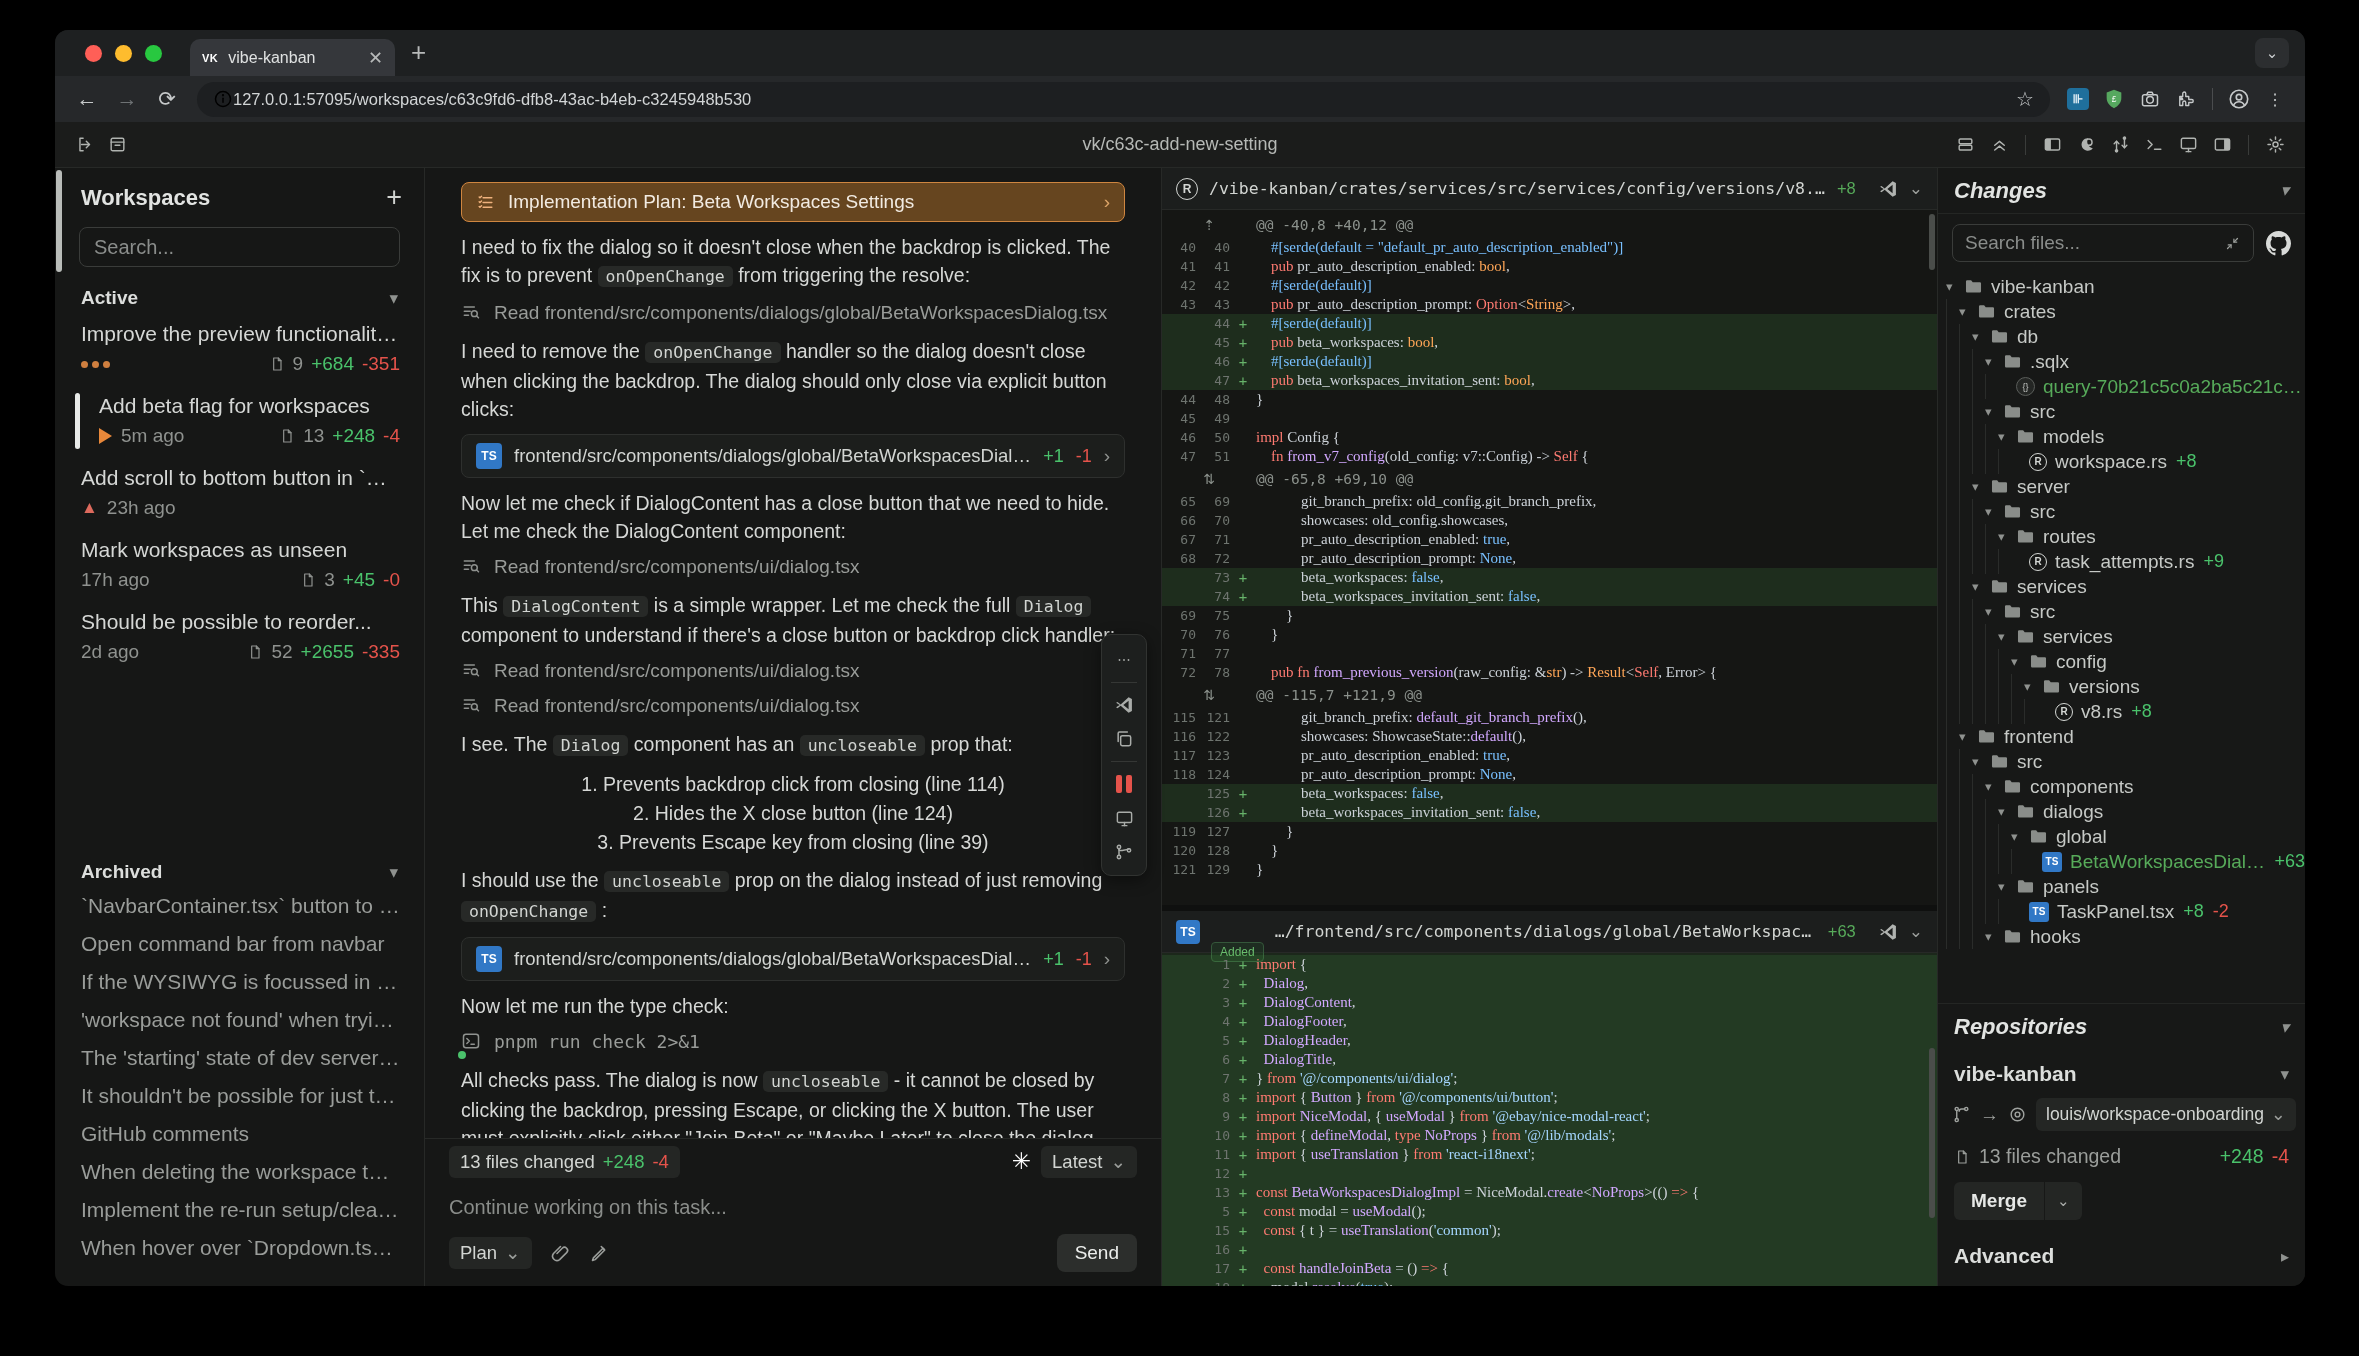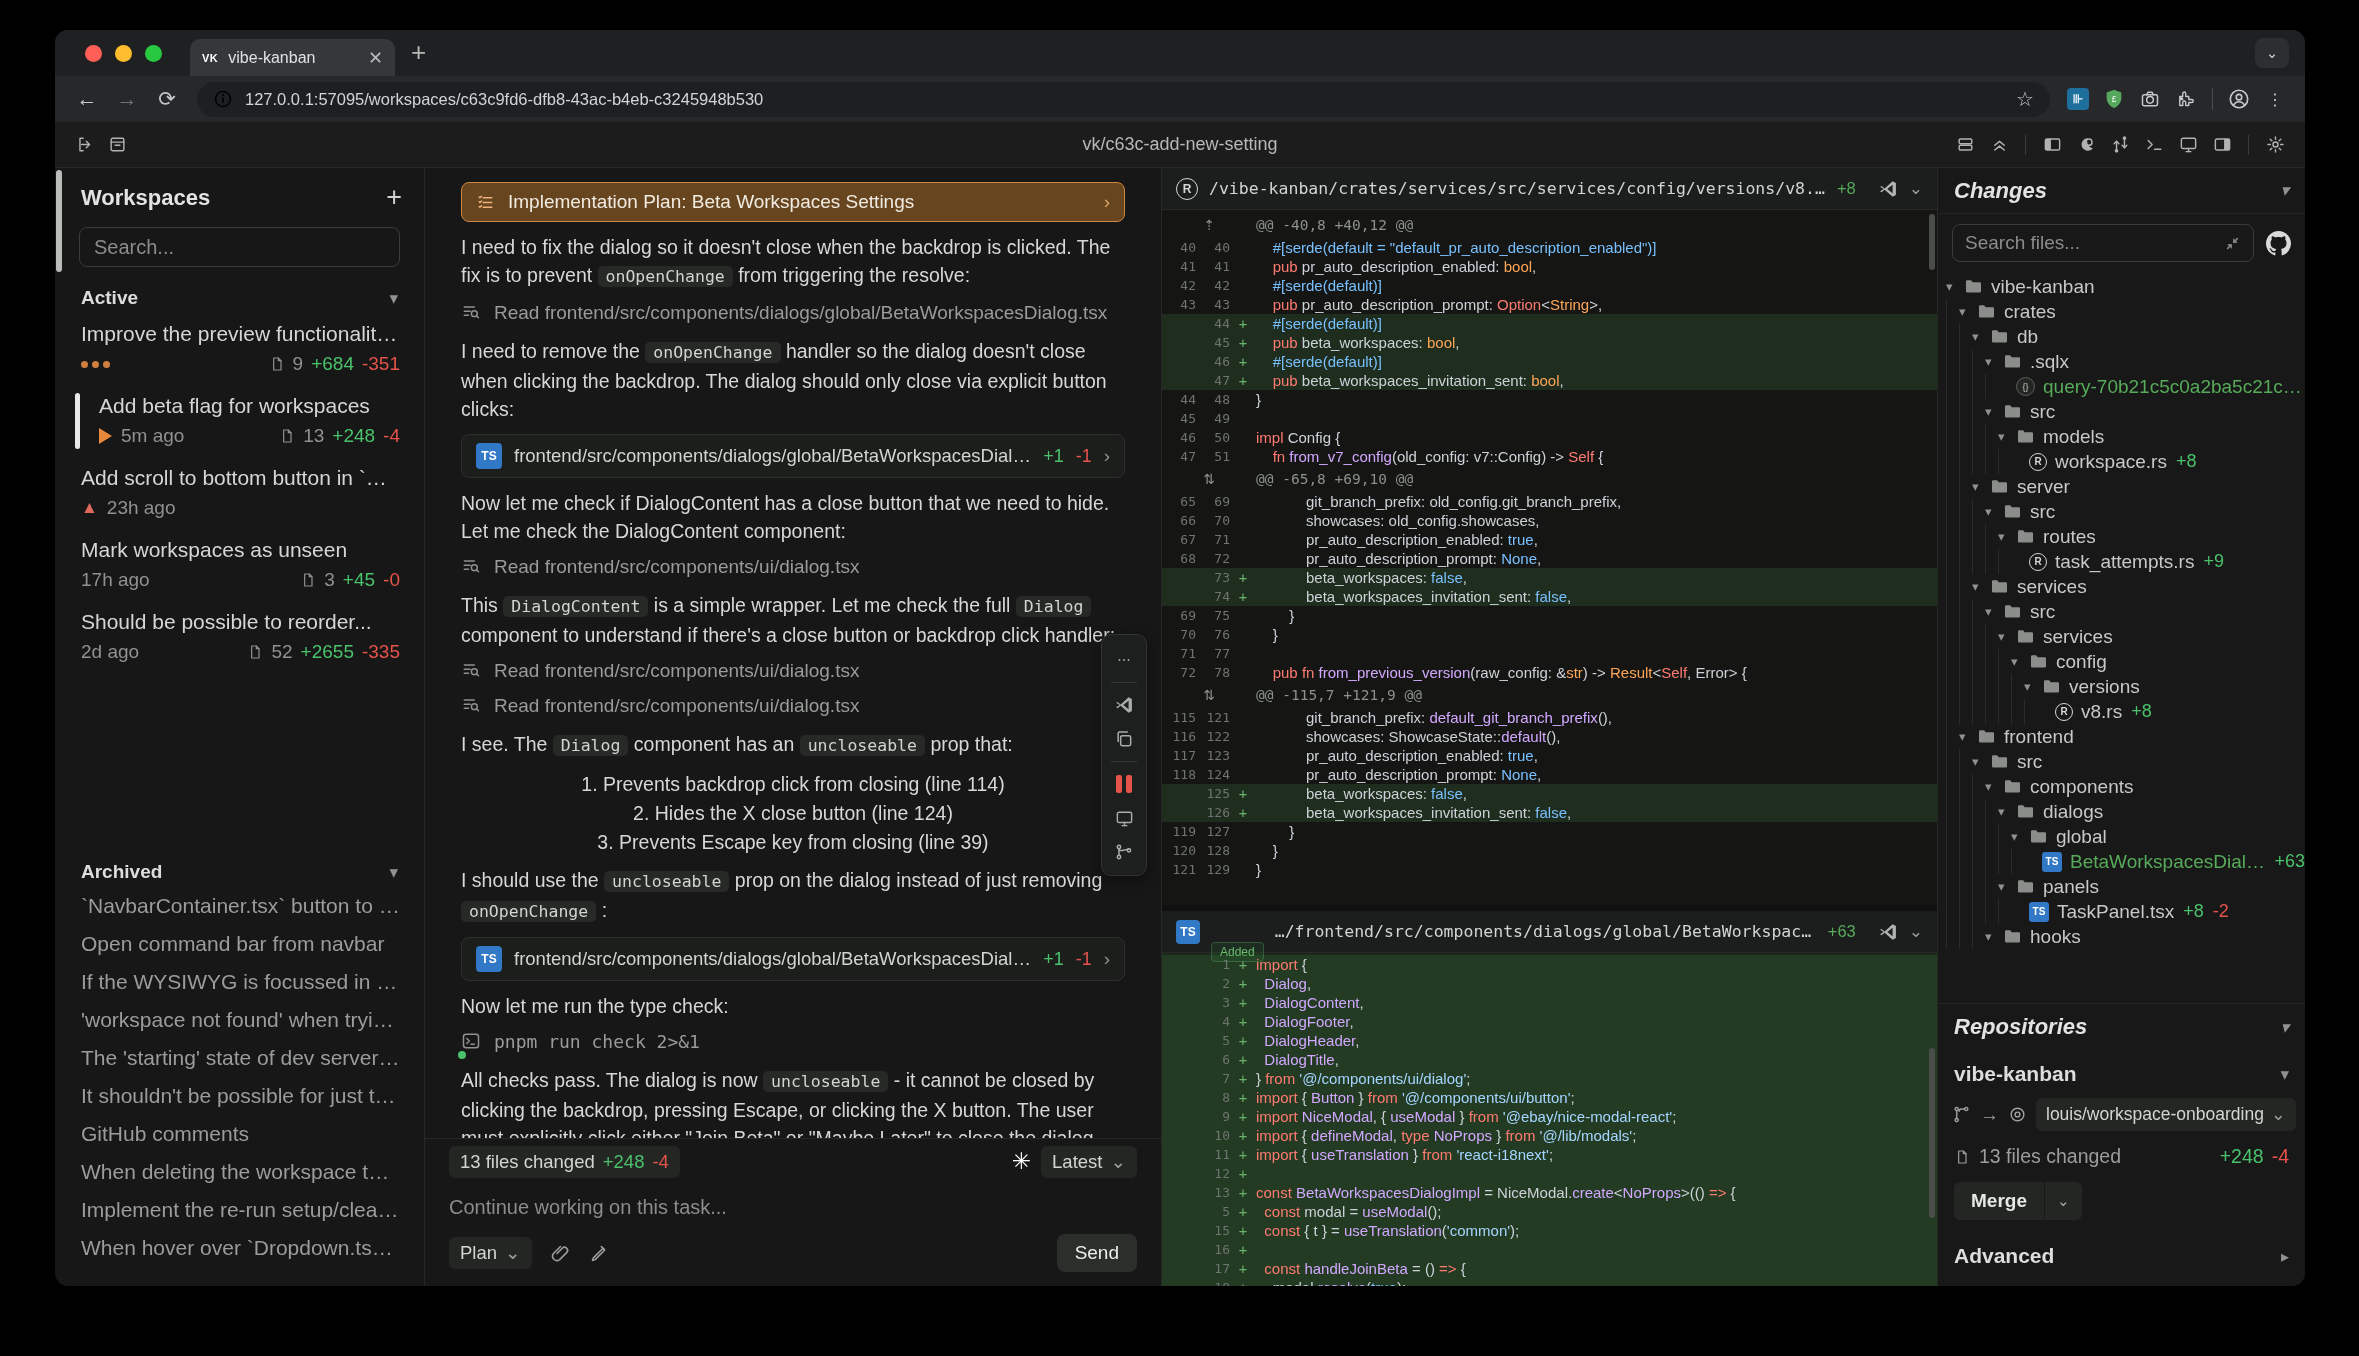--- a/index.html
+++ b/index.html
@@ -20,21 +20,21 @@
   .tab-close { color:#b7b9b9; font-size:18px; line-height:1; }
   .newtab { color:#b7b9b9; font-size:26px; margin:0 0 8px 16px; }
   .tabsearch { margin-left:auto; margin-right:16px; margin-bottom:8px; width:34px; height:30px;
     border-radius:8px; background:#2c2e30; color:#cfd2d4; display:flex; align-items:center;
     justify-content:center; font-size:15px; }
   .urlrow { height:46px; background:#26282a; display:flex; align-items:center; padding:0 14px; gap:4px; }
   .navbtn { width:36px; height:36px; display:flex; align-items:center; justify-content:center;
     color:#c6c9ca; font-size:21px; }
   .navbtn.dim { color:#6e7274; }
   .omnibox { flex:1; height:35px; background:#1d1f21; border-radius:18px; margin:12px 8px;
-    display:flex; align-items:center; padding:0 16px; gap:12px;text-align:right; }
+    display:flex; align-items:center; padding:0 16px; gap:0;text-align:right; }
   .url { font-size:16.5px; color:#d2d5d6; }
   .omni-star { margin-left:auto; color:#c6c9ca; font-size:20px; }
   .ext { width:32px; height:32px; display:flex; align-items:center; justify-content:center; color:#c6c9ca; }
   .ext-b { width:22px; height:22px; border-radius:4px; background:#1f6f9c; color:#eaf4fa;
     font-size:12px; font-weight:bold; display:flex; align-items:center; justify-content:center; }
   .vdiv { width:1px; height:22px; background:#4a4c4e; margin:0 6px; }
 
   
   .appbar { height:46px; background:#1b1c1b; border-bottom:1px solid #272927;
     display:flex; align-items:center; padding:0 14px; position:relative; }
@@ -143,21 +143,21 @@
   .added-chip { font-size:12px; color:#6bbf6e; background:rgba(46,160,67,.12);
     border:1px solid #34573a; border-radius:4px; padding:2px 8px; flex-shrink:0;margin-top:40px; }
   .dbody { flex:1; overflow:hidden; padding-top:2px; }
   .dbody.allgreen { background:rgba(70,149,74,.14); }
   .drow { display:flex; height:19px; align-items:center; }
   .drow.added { background:rgba(70,149,74,.18); }
   .g { width:34px; text-align:right; color:#6e746f; font-size:13px; flex-shrink:0;
     font-family:"DejaVu Sans Mono", monospace; }
   .sign { width:26px; text-align:center; color:#67b36a; font-size:14px; flex-shrink:0;
     font-family:"DejaVu Sans Mono", monospace; }
-  .dcode { white-space:pre; font-family:Liberation Sans, sans-serif; font-size:15px; color:#ccd2d8;text-align:center; }
+  .dcode { white-space:pre; font-family:Liberation Serif, serif; font-size:15px; color:#ccd2d8;text-align:center; }
   .dhunk { height:26px; display:flex; align-items:center; color:#8b918c; }
   .hexp { width:94px; text-align:center; font-size:14px; color:#8b918c; flex-shrink:0; }
   .htext { font-family:"DejaVu Sans Mono", monospace; font-size:14.5px; }
   .tk-k{color:#ff7b72;} .tk-s{color:#a5d6ff;} .tk-c{color:#79c0ff;} .tk-t{color:#ffa657;}
   .tk-f{color:#d2a8ff;} .tk-a{color:#79c0ff;} .tk-d{color:#ccd2d8;}
   .sb { position:absolute; width:6px; border-radius:3px; background:#4a4d4a; right:2px; }
 
   
   .rightbar { width:368px; border-left:1px solid #272927; background:#171817;
     display:flex; flex-direction:column; overflow:hidden; }

